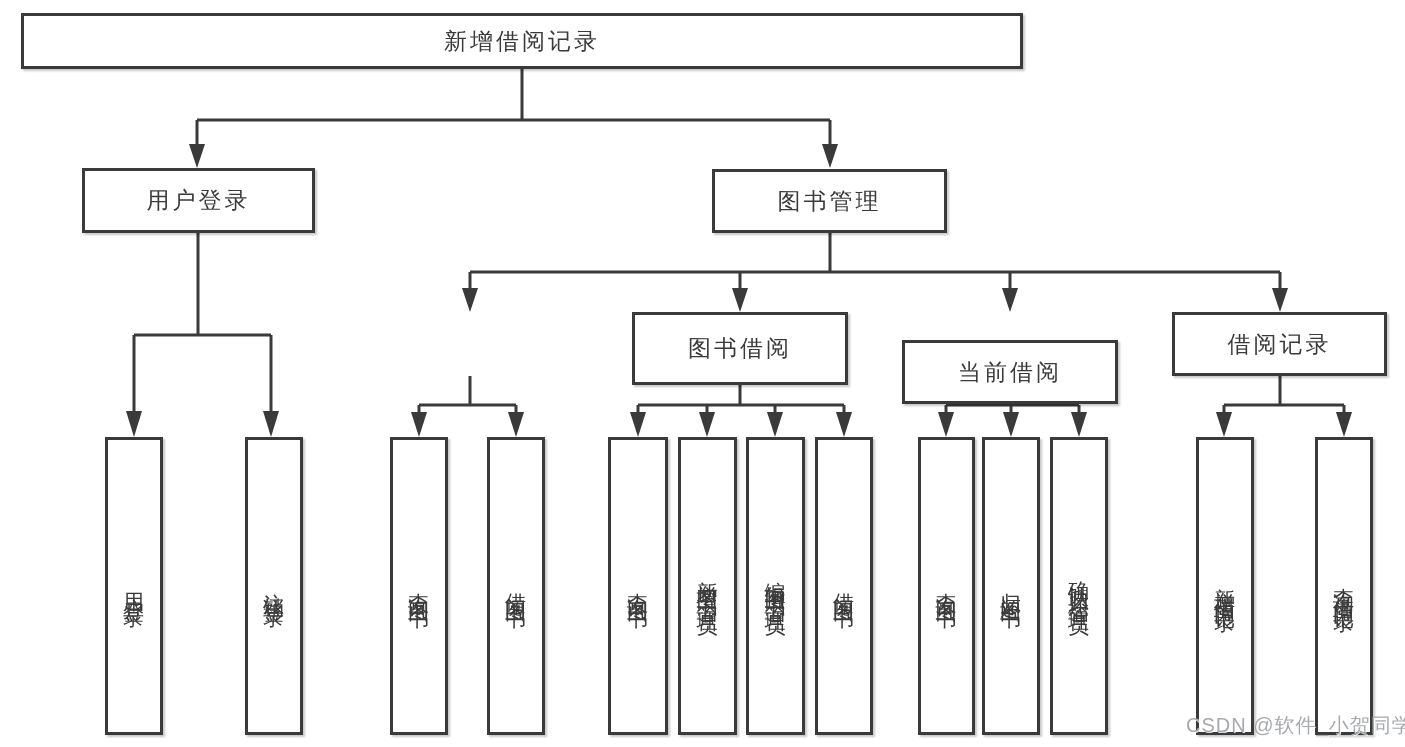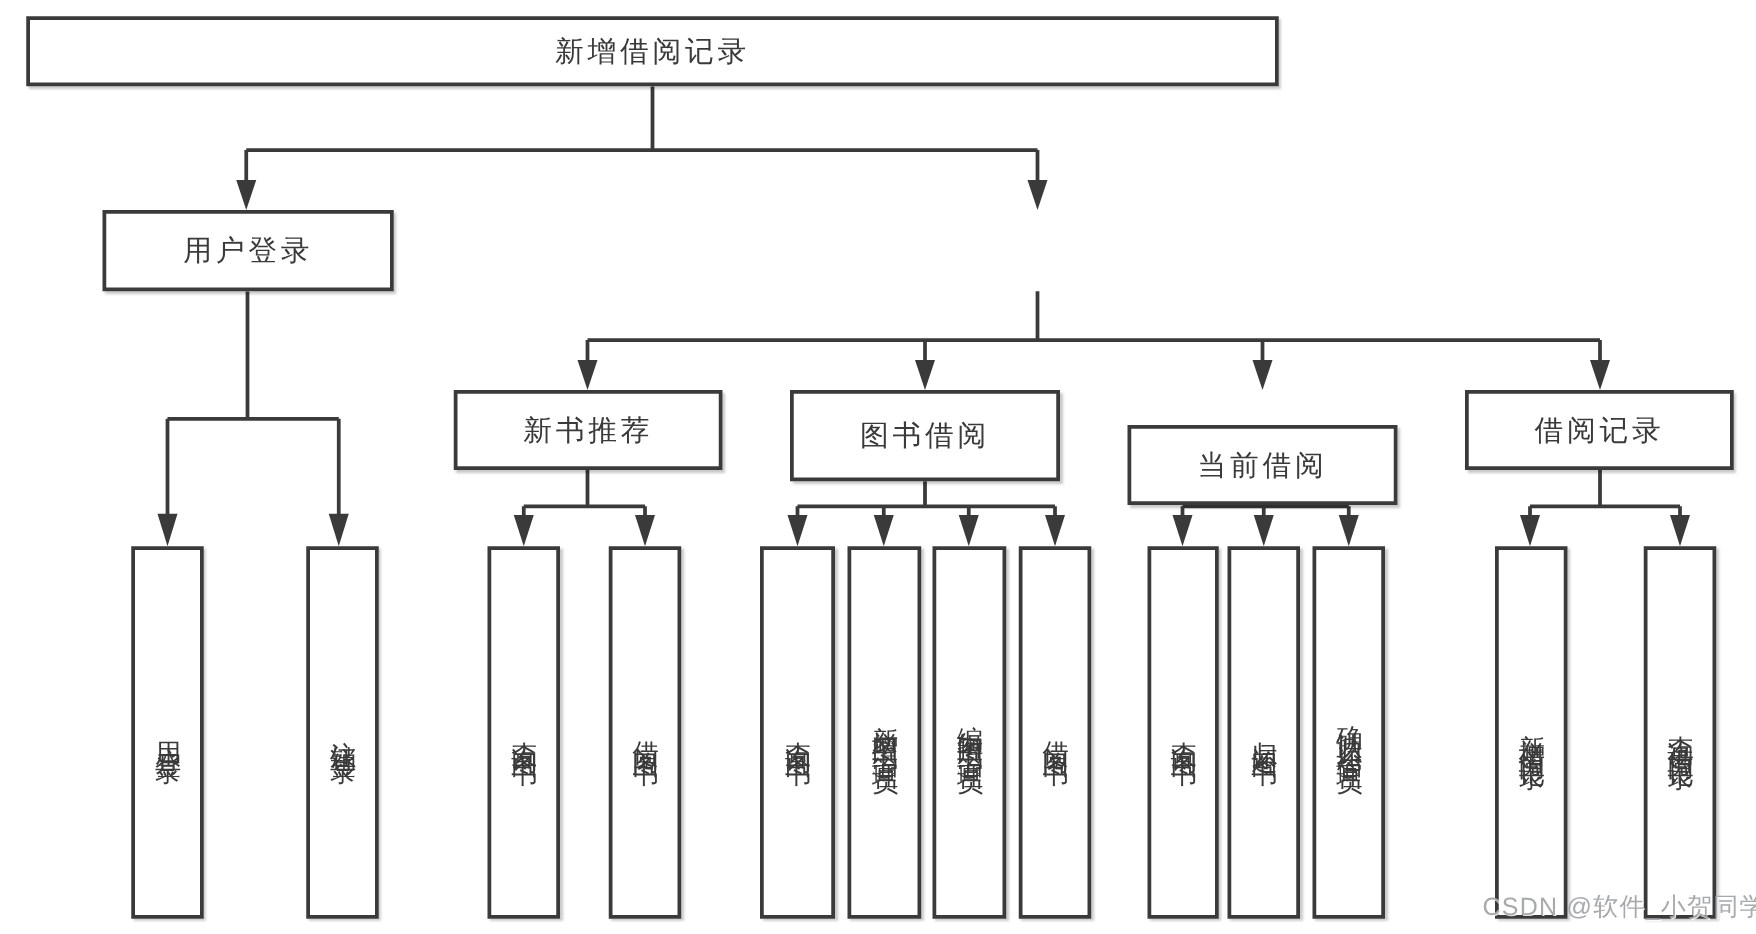--- a/index.html
+++ b/index.html
@@ -112,24 +112,24 @@
       <polygon points="1336,412 1352,412 1344,437"></polygon>
   </svg>
 
   <div class="node" style="left:21px;top:13px;width:1002px;height:56px;">
     <span class="hlabel">新增借阅记录</span>
   </div>
 
   <div class="node" style="left:82px;top:168px;width:233px;height:65px;">
     <span class="hlabel">用户登录</span>
   </div>
+  <div class="node" style="left:712px;top:169px;width:235px;height:64px;">
+    <span class="hlabel">图书管理</span>
+  </div>
 
-  <div class="node" style="left:363px;top:312px;width:215px;height:64px;">
-    <span class="hlabel">新书推荐</span>
-  </div>
   <div class="node" style="left:632px;top:312px;width:216px;height:73px;">
     <span class="hlabel">图书借阅</span>
   </div>
   <div class="node" style="left:902px;top:312px;width:216px;height:64px;margin-top:28px;">
     <span class="hlabel">当前借阅</span>
   </div>
   <div class="node" style="left:1172px;top:312px;width:215px;height:64px;">
     <span class="hlabel">借阅记录</span>
   </div>
 

